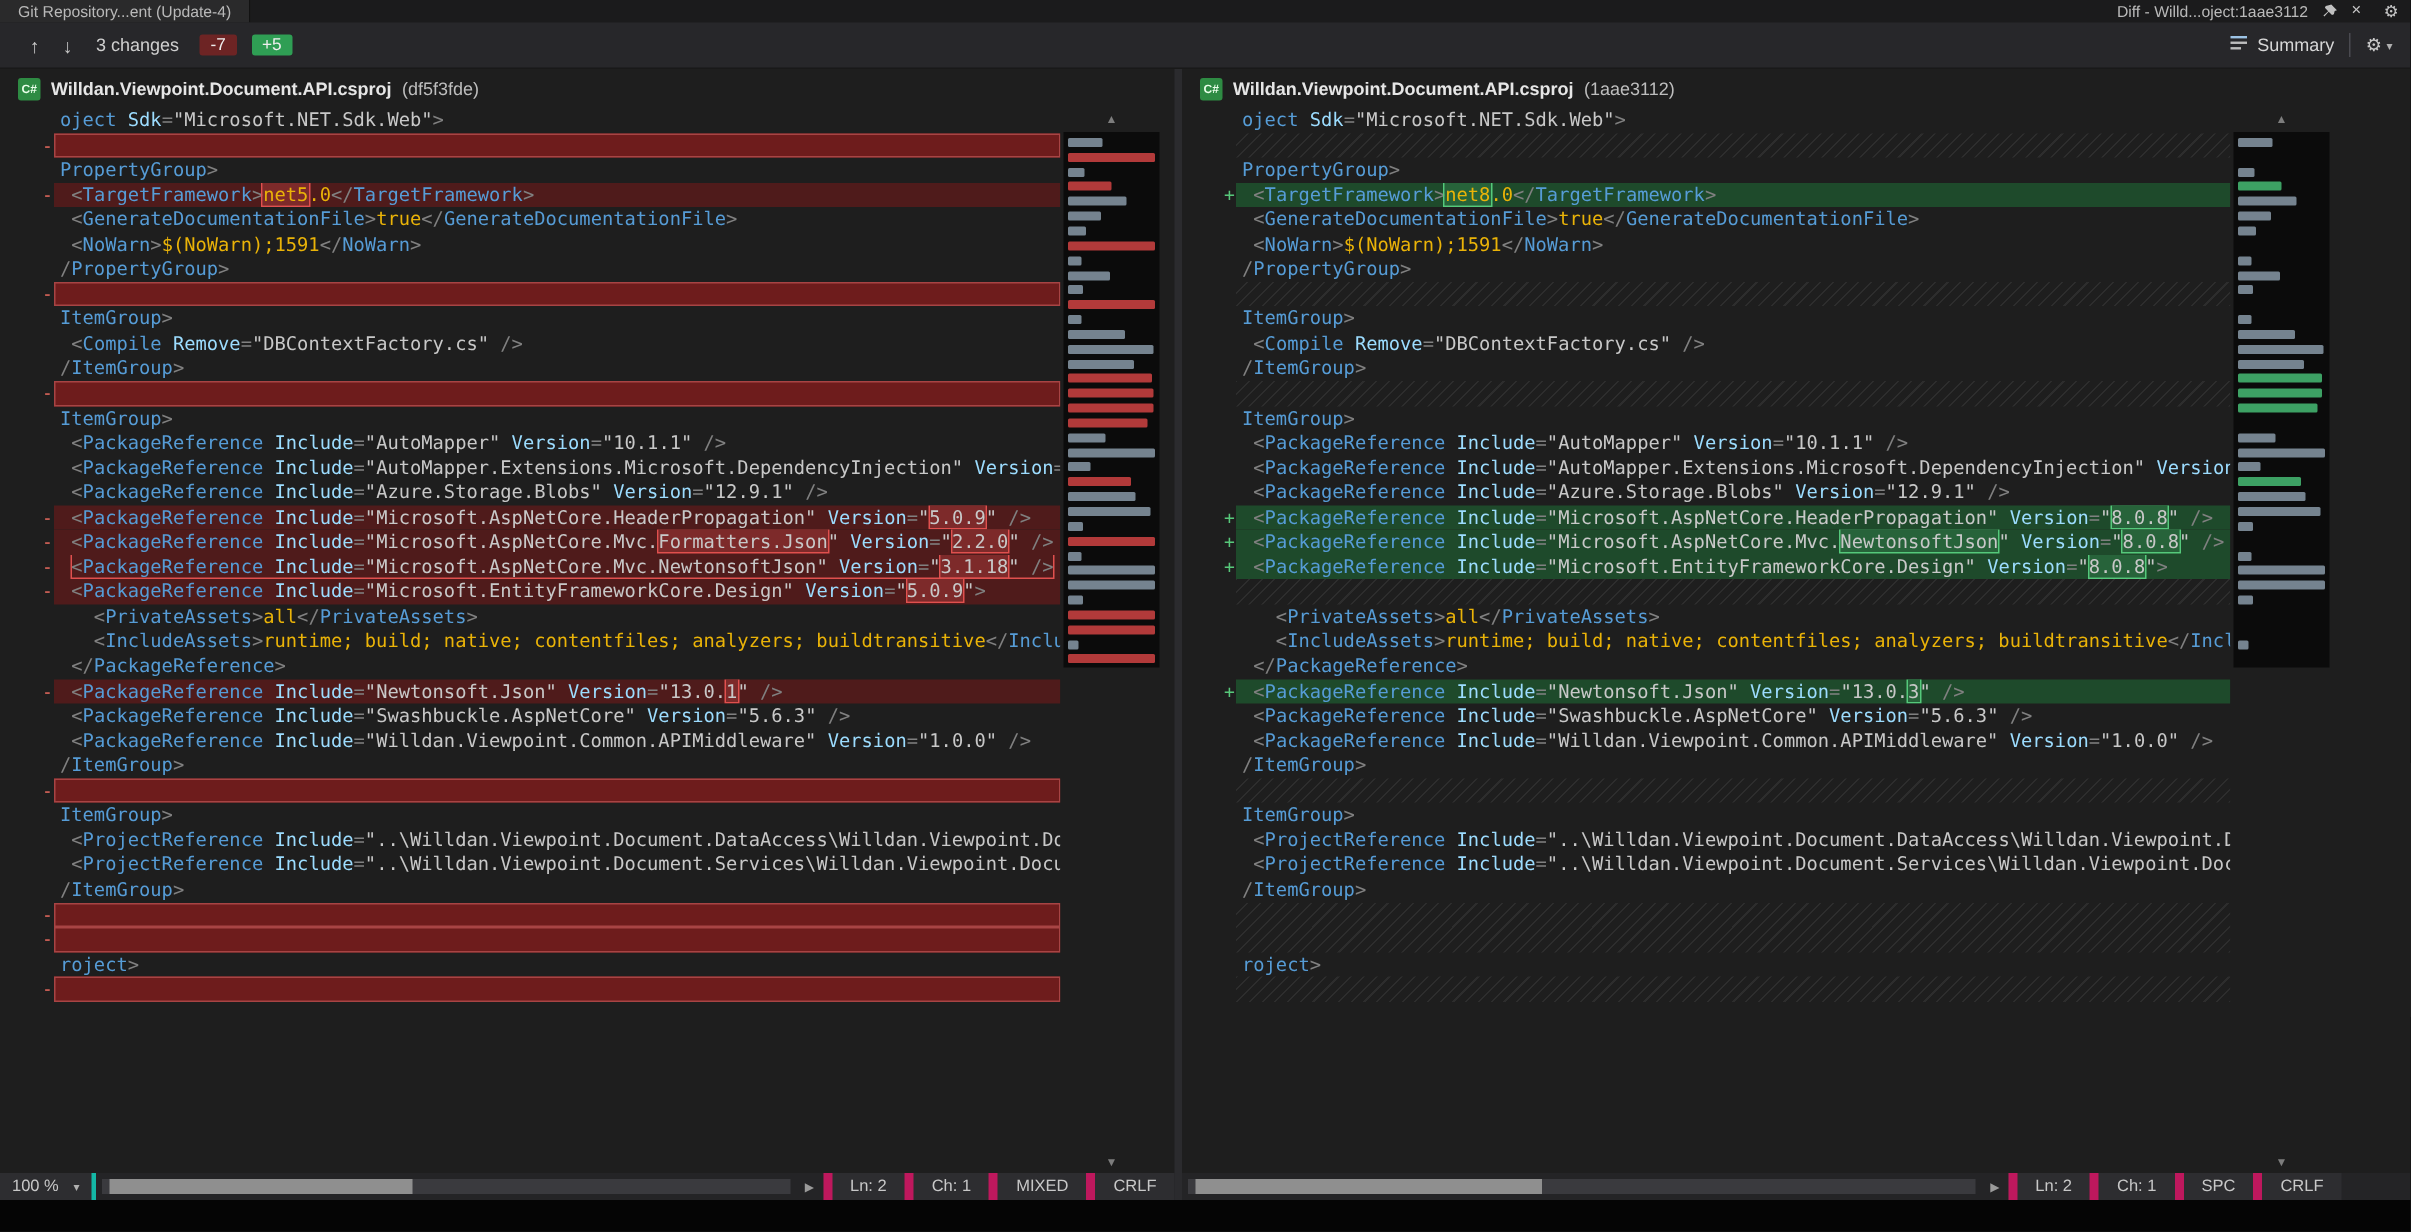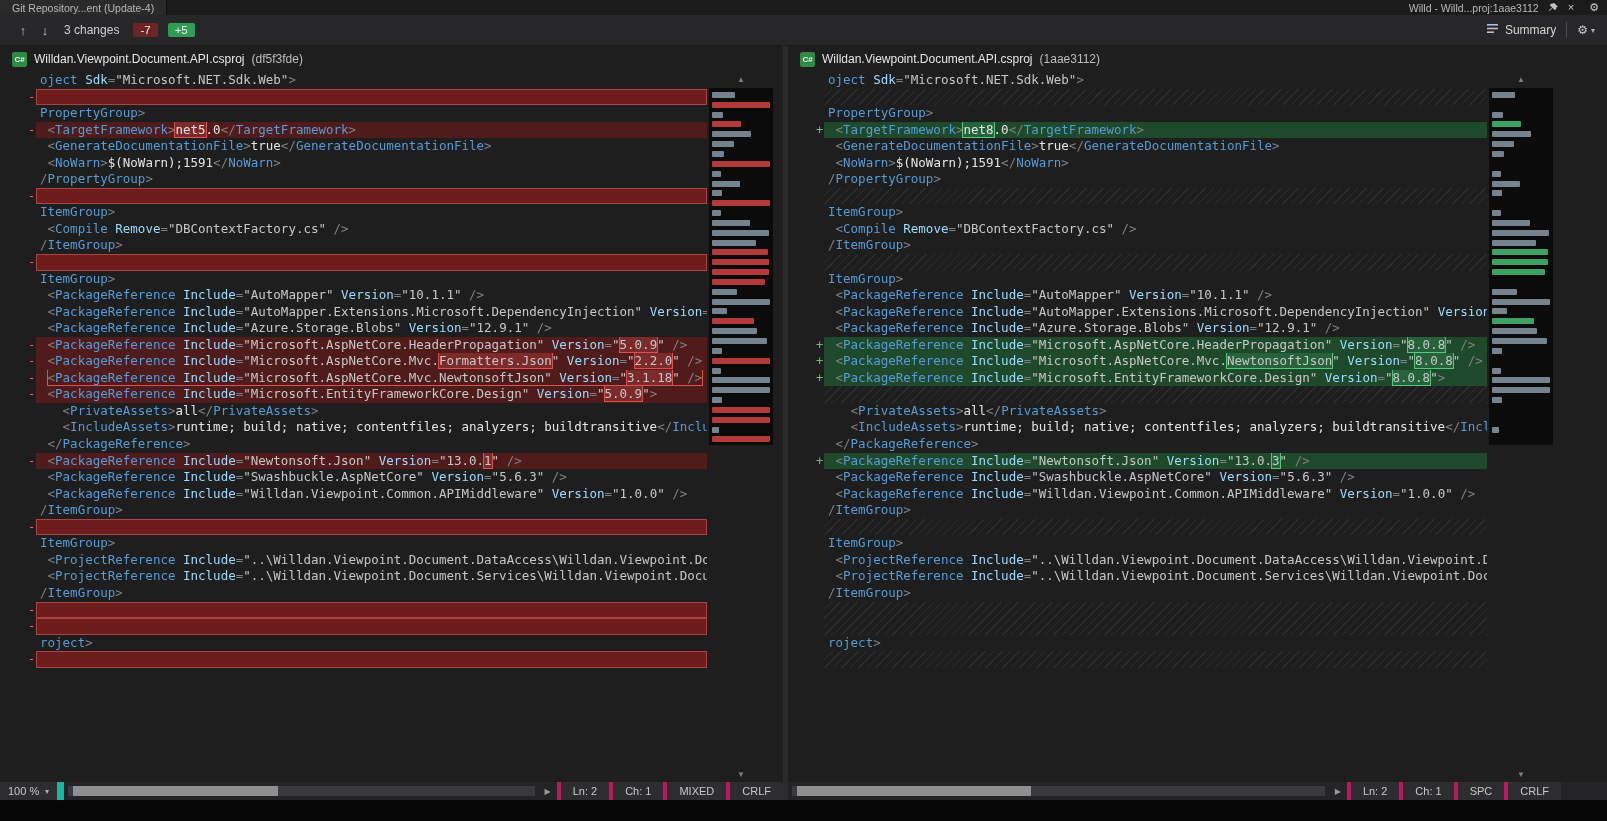--- a/index.html
+++ b/index.html
@@ -29,36 +29,36 @@
 
 
 .main{flex:1;display:flex;min-height:0}
 .pane{display:flex;flex-direction:column;min-width:0;background:#1e1e1e}
 #pane-left{width:783px;flex:none}
 .splitter{width:5px;flex:none;background:#2b2b2e}
 #pane-right{flex:1}
 
 .pane-header{height:26px;flex:none;display:flex;align-items:center;gap:7px;padding-left:12px;color:#e6e6e6;font-size:12px;background:#1e1e1e}
 .file-icon{width:15px;height:15px;flex:none;background:#2e8b43;color:#eaffea;font-size:8px;font-weight:bold;display:flex;align-items:center;justify-content:center;border-radius:2px}
-.file-name{font-weight:normal;white-space:nowrap}
+.file-name{font-weight:bold;white-space:nowrap}
 .file-hash{color:#bdbdbd;white-space:nowrap}
 
 .pane-body{flex:1;display:flex;min-height:0}
 .code{flex:1;min-width:0;overflow:hidden;font-family:"DejaVu Sans Mono","Liberation Mono",monospace;font-size:12.5px;background:#1e1e1e}
 .line{display:flex;height:16.55px;line-height:16.55px}
 .gut{width:36px;flex:none;position:relative}
 .marker{position:absolute;left:28px;top:0;font-size:12px}
 .m-del{color:#e96a5f}
 .m-add{color:#57c87a}
 .cnt{flex:1;min-width:0;overflow:hidden;white-space:pre;padding-left:4px;color:#d4d4d4}
 .pu{color:#808080}
 .tg{color:#569cd6}
 .at{color:#9cdcfe}
 .st{color:#c8c8c8}
-.tx{color:#e5e5e5}
+.tx{color:#eab308}
 .line.del .cnt{background:#4f1b1b}
 .line.add .cnt{background:#1e4a2b}
 .line.delblank .cnt{background:#6e1c1c;border:1px solid #a84444}
 .line.gap .cnt{background:repeating-linear-gradient(315deg,#2d2d2d 0,#2d2d2d 1px,transparent 1px,transparent 6px)}
 .del .bx{outline:1px solid #e0504e;background:#7d2a2a}
 .add .bx{outline:1px solid #55c97b;background:#27633a}
 .del .fbox{outline:1px solid #e0504e}
 
 
 .minimap{flex:none;background:#1e1e1e}
@@ -69,40 +69,40 @@
 .mm-doc{height:357px;flex:none;margin:1px 2px 0 2px;background:#0b0b0b;padding-top:2px}
 .mm-fill{flex:1}
 .mm-row{height:9.85px;display:flex;align-items:center;padding-left:3px}
 .mm-bar{height:6px;border-radius:1px}
 .mm-ctx{background:#75838f}
 .mm-del{background:#b23a3a}
 .mm-add{background:#3da164}
 
 
 .statusbar{height:18px;flex:none;background:#242426;display:flex;align-items:stretch;font-size:11px;color:#c8c8c8}
-.zoom{width:64px;flex:none;display:flex;align-items:center;justify-content:space-between;padding:0 8px;background:#2d2d30;border-right:7px solid #14b8a6}
+.zoom{width:64px;flex:none;display:flex;align-items:center;justify-content:space-between;padding:0 8px;background:#2d2d30;border-right:3px solid #14b8a6}
 .hscroll{flex:1;margin:4px 4px;background:#3a3a3e;position:relative;min-width:40px}
 .hthumb{position:absolute;left:5px;top:0;bottom:0;width:44%;background:#8f8f8f}
 .sb-btn{width:18px;flex:none;display:flex;align-items:center;justify-content:center;color:#9a9a9a;font-size:8px}
-.seg{flex:none;display:flex;align-items:center;padding:0 12px;background:#2d2d30;border-left:4px solid #be185d;white-space:nowrap}
+.seg{flex:none;display:flex;align-items:center;padding:0 12px;background:#2d2d30;border-left:6px solid #be185d;white-space:nowrap}
 .sb-fill{width:46px;flex:none}
 
 .bottom-strip{height:21px;flex:none;background:#050505}
 </style>
 </head>
 <body>
 
 <div class="window">
 
   <div class="titlebar">
     <div class="doc-tab">
       <span>Git Repository...ent (Update-4)</span>
     </div>
     <div class="tb-right">
-      <span>Willd - Willd...proj:1aae3112</span>
+      <span>Diff - Willd...oject:1aae3112</span>
       <span class="tb-ico">
         <svg width="11" height="11" viewBox="0 0 16 16">
             <path d="M9 1.5l5.5 5.5-2.2.8-.8 3-1.8.8-3.2-3.2-4.2 4.6-.9-.9 4.6-4.2L2.8 4.7l.8-1.8 3-.8z" fill="#c0c0c0"></path>
           </svg>
       </span>
       <span class="tb-ico">×</span>
       <span class="tb-gear">⚙</span>
     </div>
   </div>
 

